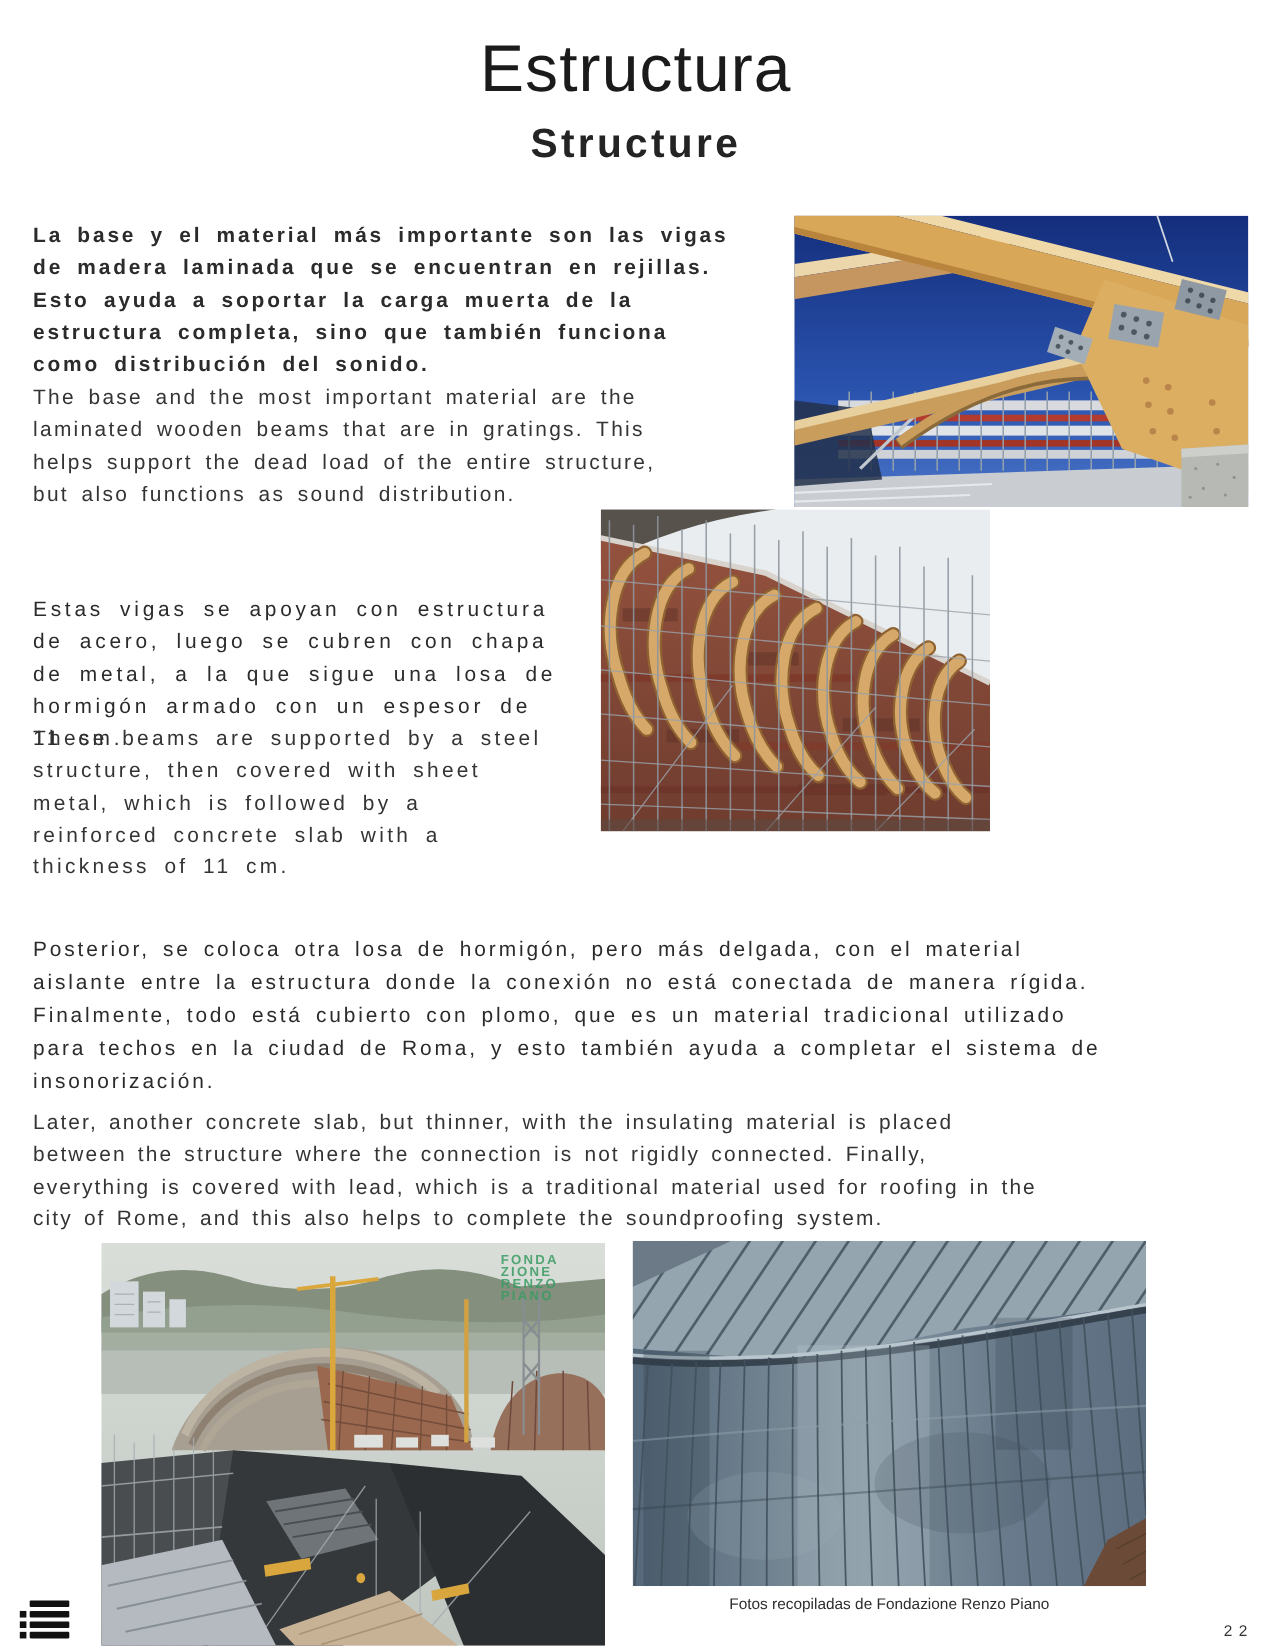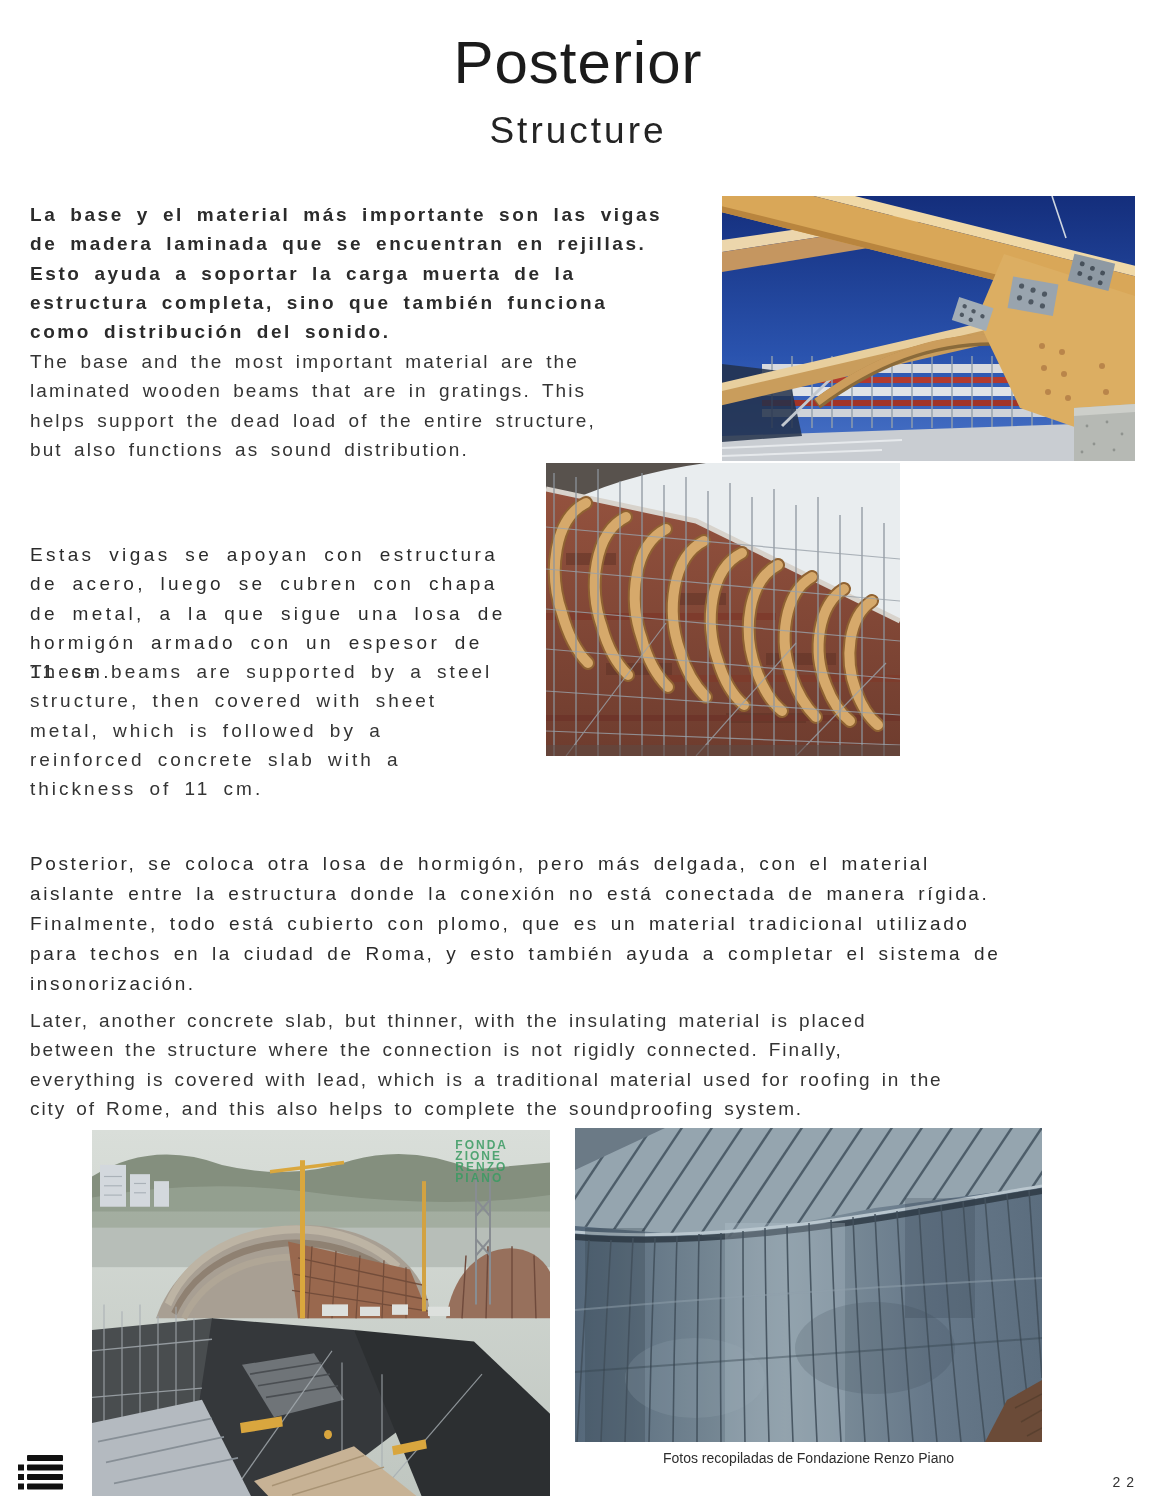--- a/index.html
+++ b/index.html
@@ -2,21 +2,21 @@
 <html><head>
 <meta charset="utf-8">
 <style>
   html,body{margin:0;padding:0;background:#ffffff;}
   body{width:1156px;height:1496px;position:relative;font-family:"Liberation Sans",sans-serif;color:#262626;overflow:hidden;}
   .page{position:absolute;inset:0;background:#ffffff;}
 
   .title{position:absolute;top:28px;left:0;width:100%;text-align:center;
          font-size:60px;font-weight:400;letter-spacing:1px;color:#1b1b1b;}
   .subtitle{position:absolute;top:110px;left:0;width:100%;text-align:center;
-         font-size:37px;font-weight:400;letter-spacing:3px;color:#242424;}
+         font-size:37px;font-weight:700;letter-spacing:3px;color:#242424;}
 
   .para{position:absolute;white-space:pre-line;font-size:19px;line-height:29.3px;color:#2b2b2b;}
   .para.en{color:#343434;}
 
   .p1es{left:30px;top:200px;width:700px;letter-spacing:2.6px;word-spacing:5px;font-weight:bold;}
   .p1en{left:30px;top:347px;width:700px;letter-spacing:2.1px;word-spacing:4px;}
   .p2es{left:30px;top:492px;width:520px;letter-spacing:3.4px;word-spacing:6px;margin-top:48px;}
   .p2en{left:30px;top:657px;width:520px;letter-spacing:3.0px;word-spacing:5px;}
   .p3es{left:30px;top:849px;width:1110px;letter-spacing:2.6px;word-spacing:4px;line-height:30px;}
   .p3en{left:30px;top:1006px;width:1110px;letter-spacing:1.9px;word-spacing:3px;line-height:29.3px;}
@@ -40,21 +40,21 @@
   .page-number{position:absolute;right:16px;bottom:6px;font-size:14px;
      letter-spacing:6px;color:#333;}
 
   .toc-icon{position:absolute;left:14px;bottom:6px;width:50px;height:36px;cursor:pointer;}
 </style>
 </head>
 <body>
 
 <div class="page">
 
-  <div class="title">Posterior</div>
+  <div class="title">Estructura</div>
   <div class="subtitle">Structure</div>
 
   <div class="para p1es">La base y el material más importante son las vigas
 de madera laminada que se encuentran en rejillas.
 Esto  ayuda a soportar la carga muerta de la
 estructura completa, sino que también funciona
 como distribución del sonido.</div>
   <div class="para en p1en">The base and the most important material are the
 laminated wooden beams that are in gratings. This
 helps support the dead load of the entire structure,

